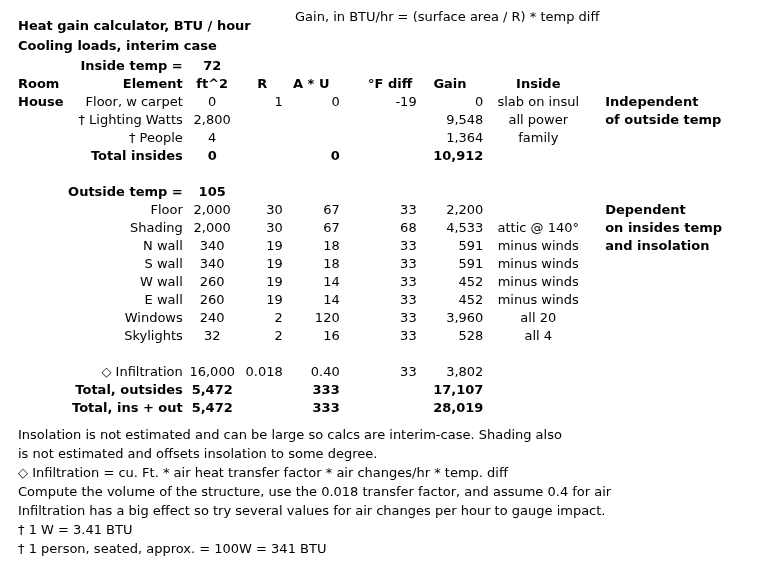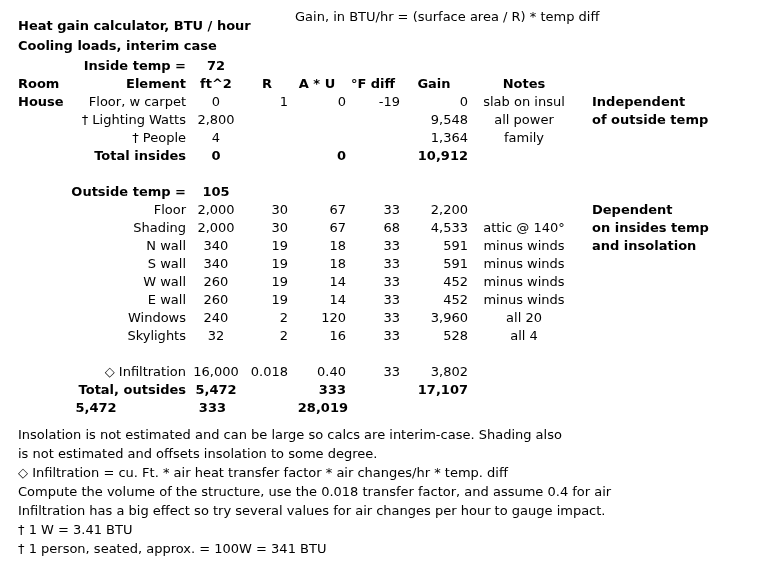--- a/index.html
+++ b/index.html
@@ -20,21 +20,21 @@
   .calc-table { margin-top: 1px; }
   .tr { display: flex; height: 18px; line-height: 18px; white-space: nowrap; }
   .tr.spacer { height: 18px; }
   .td { display: inline-block; overflow: visible; }
 
   .c-room    { width: 48px;  text-align: left;  font-weight: bold; }
   .c-element { width: 120px; text-align: right; }
   .c-ft2     { width: 60px;  text-align: center; }
   .c-r       { width: 42px;  text-align: right; }
   .c-au      { width: 58px;  text-align: right; }
-  .c-fdiff   { width: 54px;  text-align: right; }
+  .c-fdiff   { width: 54px;  text-align: right; margin-left: 24px; }
   .c-gain    { width: 68px;  text-align: right; }
   .c-notes   { width: 112px; text-align: center; }
   .c-side    { width: 166px; text-align: left; padding-left: 12px; font-weight: bold; }
 
   .tr.bold .td { font-weight: bold; }
   .tr.header .c-ft2, .tr.header .c-r, .tr.header .c-au,
   .tr.header .c-fdiff, .tr.header .c-gain, .tr.header .c-notes { text-align: center; }
 
   .footnotes { margin-top: 8px; line-height: 19px; }
   .footnote-line { white-space: nowrap; }
@@ -64,21 +64,21 @@
     <span class="td c-side"></span>
   </div>
       <div class="tr bold header">
     <span class="td c-room">Room</span>
     <span class="td c-element">Element</span>
     <span class="td c-ft2">ft^2</span>
     <span class="td c-r">R</span>
     <span class="td c-au">A * U</span>
     <span class="td c-fdiff">°F diff</span>
     <span class="td c-gain">Gain</span>
-    <span class="td c-notes">Notes</span>
+    <span class="td c-notes">Inside</span>
     <span class="td c-side"></span>
   </div>
       <div class="tr">
     <span class="td c-room">House</span>
     <span class="td c-element">Floor, w carpet</span>
     <span class="td c-ft2">0</span>
     <span class="td c-r">1</span>
     <span class="td c-au">0</span>
     <span class="td c-fdiff">-19</span>
     <span class="td c-gain">0</span>
@@ -256,20 +256,21 @@
     <span class="td c-ft2">5,472</span>
     <span class="td c-r"></span>
     <span class="td c-au">333</span>
     <span class="td c-fdiff"></span>
     <span class="td c-gain">17,107</span>
     <span class="td c-notes"></span>
     <span class="td c-side"></span>
   </div>
       <div class="tr bold">
     <span class="td c-room"></span>
+    <span class="td c-element">Total, ins + out</span>
     <span class="td c-ft2">5,472</span>
     <span class="td c-r"></span>
     <span class="td c-au">333</span>
     <span class="td c-fdiff"></span>
     <span class="td c-gain">28,019</span>
     <span class="td c-notes"></span>
     <span class="td c-side"></span>
   </div>
     </div>
 

